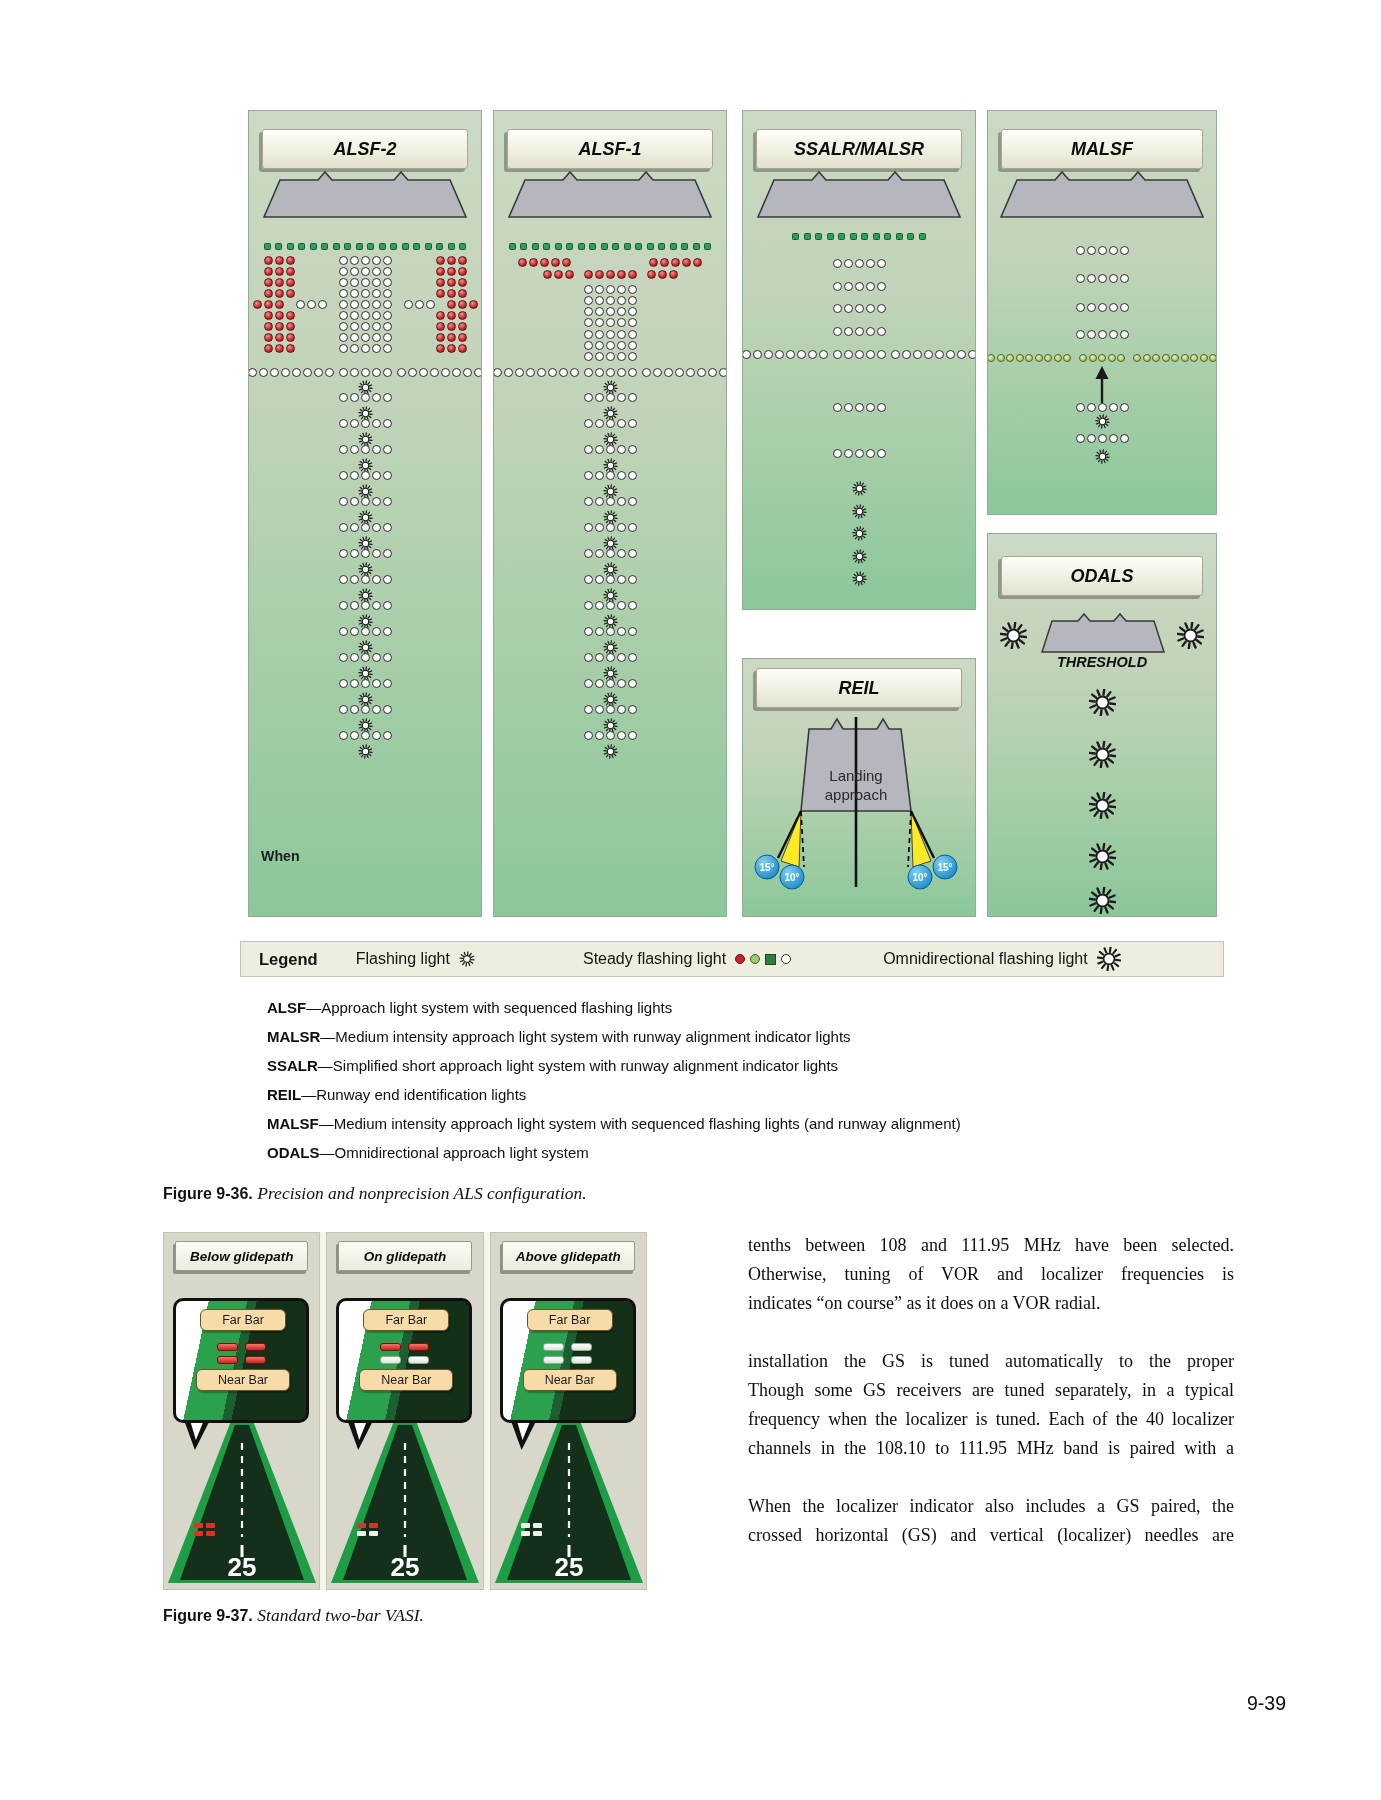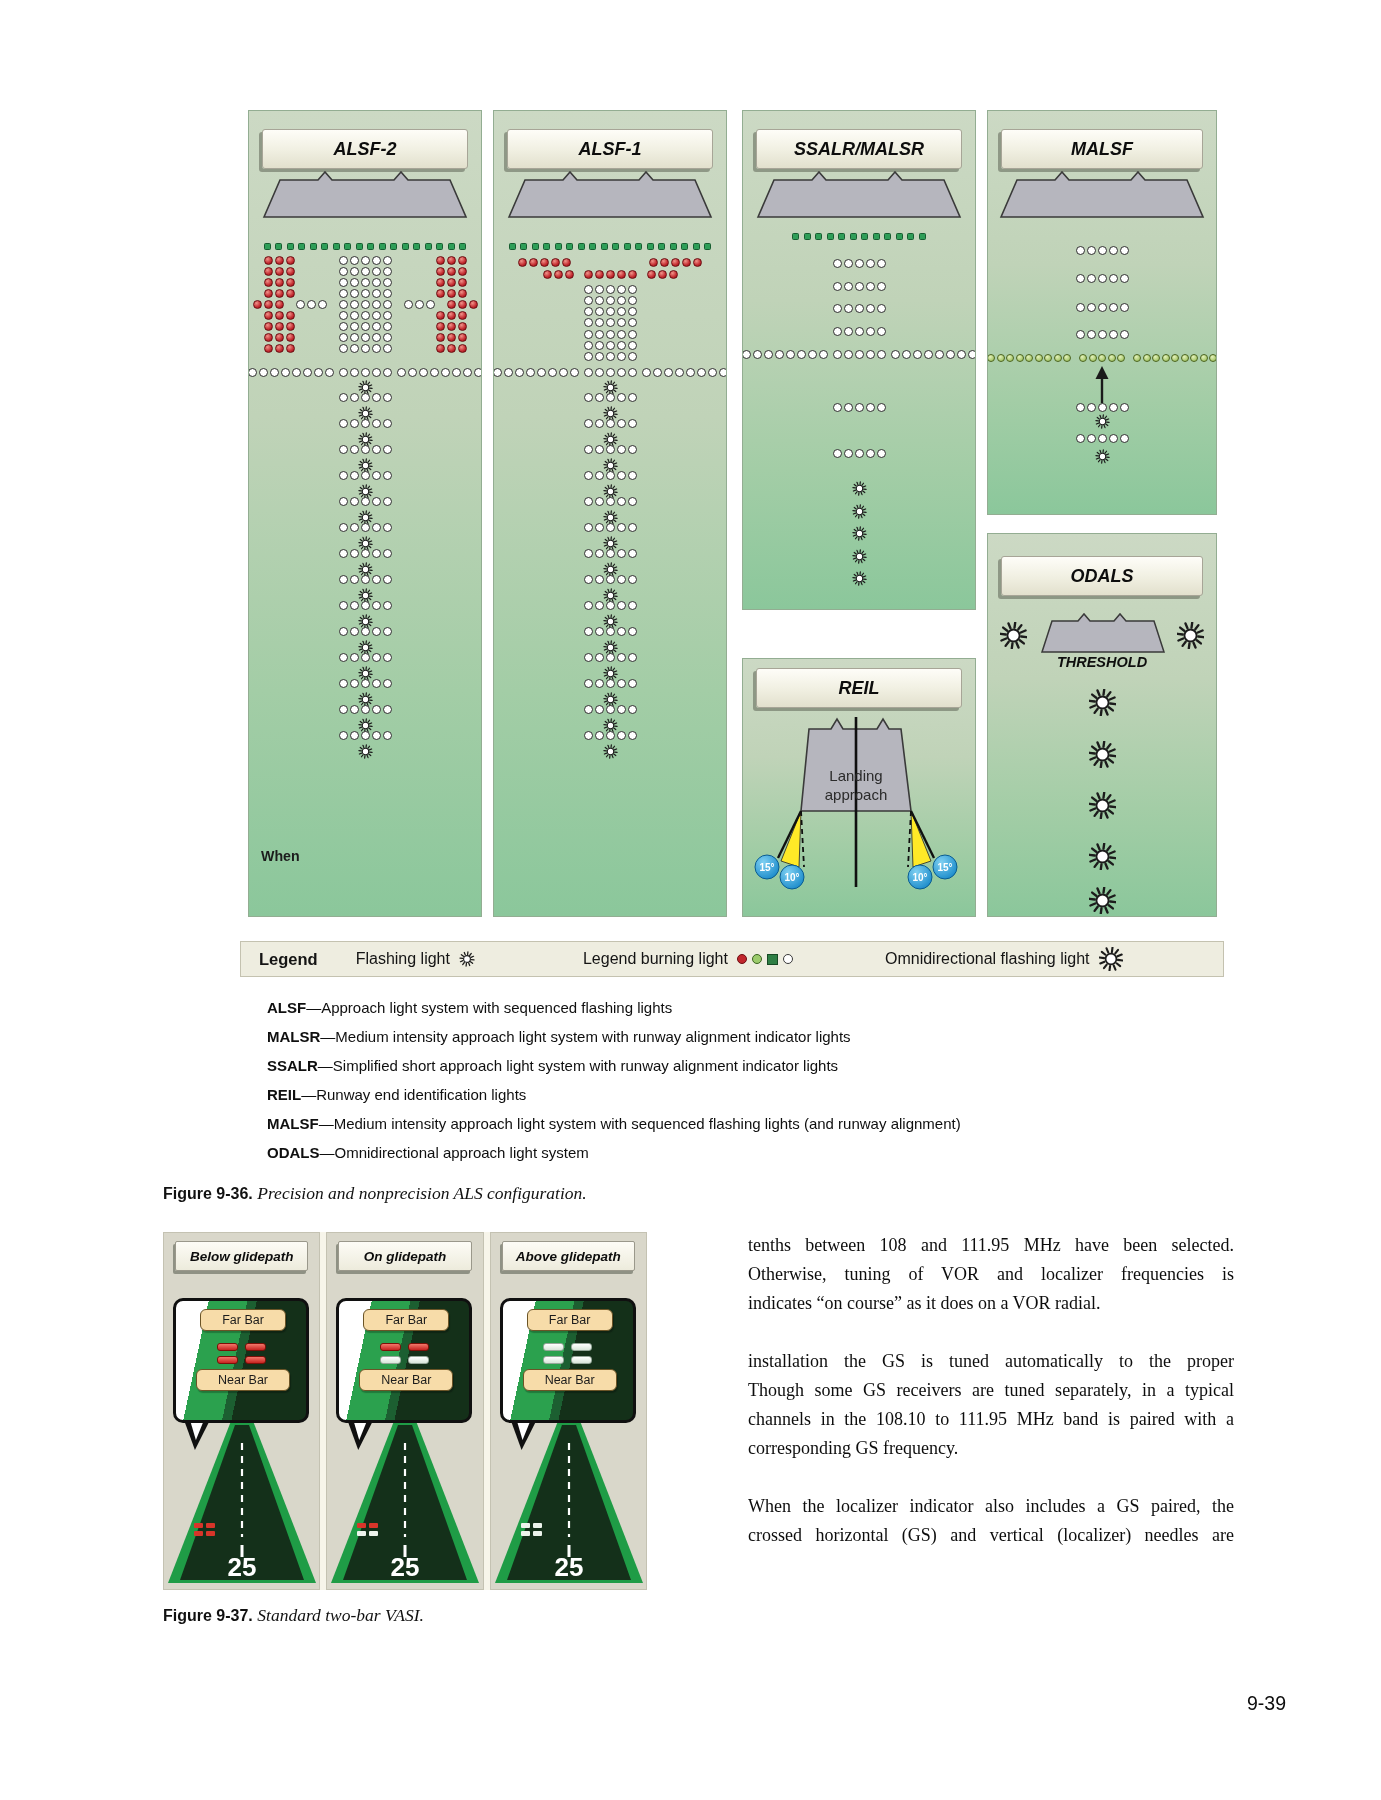--- a/index.html
+++ b/index.html
@@ -1940,21 +1940,21 @@
               <line x1="6.76" y1="7.99" x2="3.58" y2="5.55"></line>
               <line x1="9.47" y1="5.90" x2="7.93" y2="2.21"></line>
               <line x1="12.86" y1="5.46" x2="13.37" y2="1.49"></line>
               <line x1="16.01" y1="6.76" x2="18.45" y2="3.58"></line>
               <line x1="18.10" y1="9.47" x2="21.79" y2="7.93"></line>
             </g>
             <circle cx="12" cy="12" r="5.1" fill="#fff" stroke="#1c1c1c" stroke-width="1.7"></circle>
           </svg>
         </span>
       <span style="width:108px;"></span>
-      <span>Legend burning light</span>
+      <span>Steady flashing light</span>
       <span class="legicon">
         <span class="dot dot-red"></span>
         <span class="dot dot-green"></span>
         <span class="sq-green"></span>
         <span class="dot dot-white" style="margin-right:0;"></span>
       </span>
       <span style="width:92px;"></span>
       <span>Omnidirectional flashing light</span>
       <span class="legicon">
           <svg class="fl" width="24" height="24" viewBox="0 0 24 24">
@@ -2089,22 +2089,22 @@
 
   <div class="bodycol">
     <div class="para endpara">
         <div class="bodyline">tenths between 108 and 111.95 MHz have been selected.</div>
         <div class="bodyline">Otherwise, tuning of VOR and localizer frequencies is</div>
         <div class="bodyline last">indicates “on course” as it does on a VOR radial.</div>
       </div>
     <div class="para endpara">
         <div class="bodyline">installation the GS is tuned automatically to the proper</div>
         <div class="bodyline">Though some GS receivers are tuned separately, in a typical</div>
+        <div class="bodyline">frequency when the localizer is tuned. Each of the 40 localizer</div>
         <div class="bodyline">channels in the 108.10 to 111.95 MHz band is paired with a</div>
-        <div class="bodyline last">corresponding GS frequency.</div>
       </div>
     <div class="para">
         <div class="bodyline">When the localizer indicator also includes a GS paired, the</div>
         <div class="bodyline last">crossed horizontal (GS) and vertical (localizer) needles are</div>
       </div>
   </div>
 
   <div class="pageno">9-39</div>
 </div>
 

